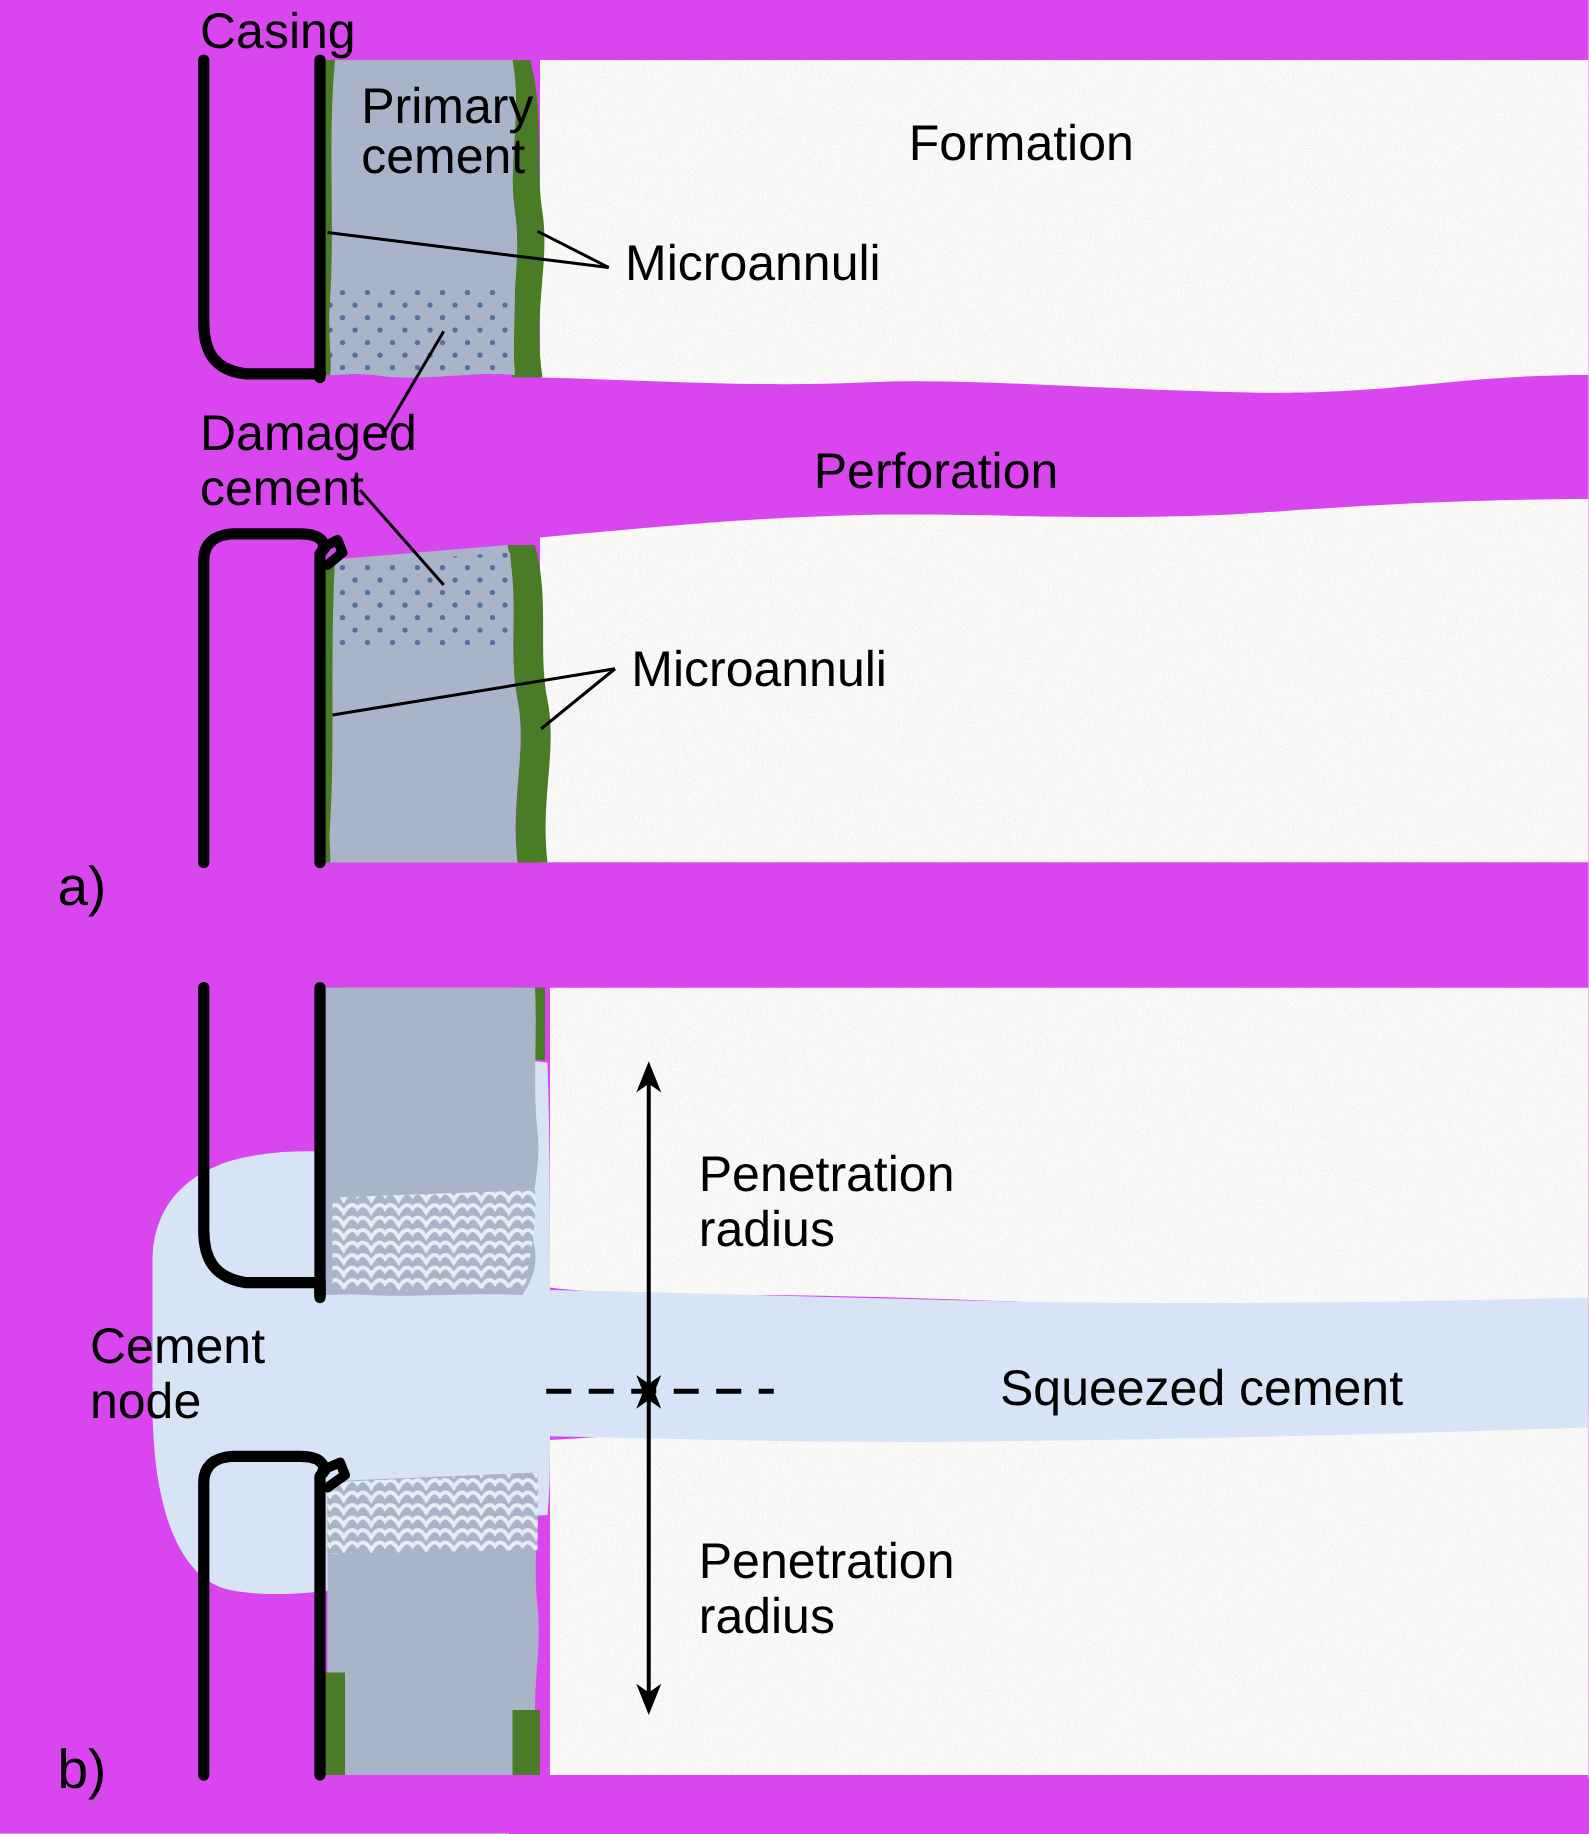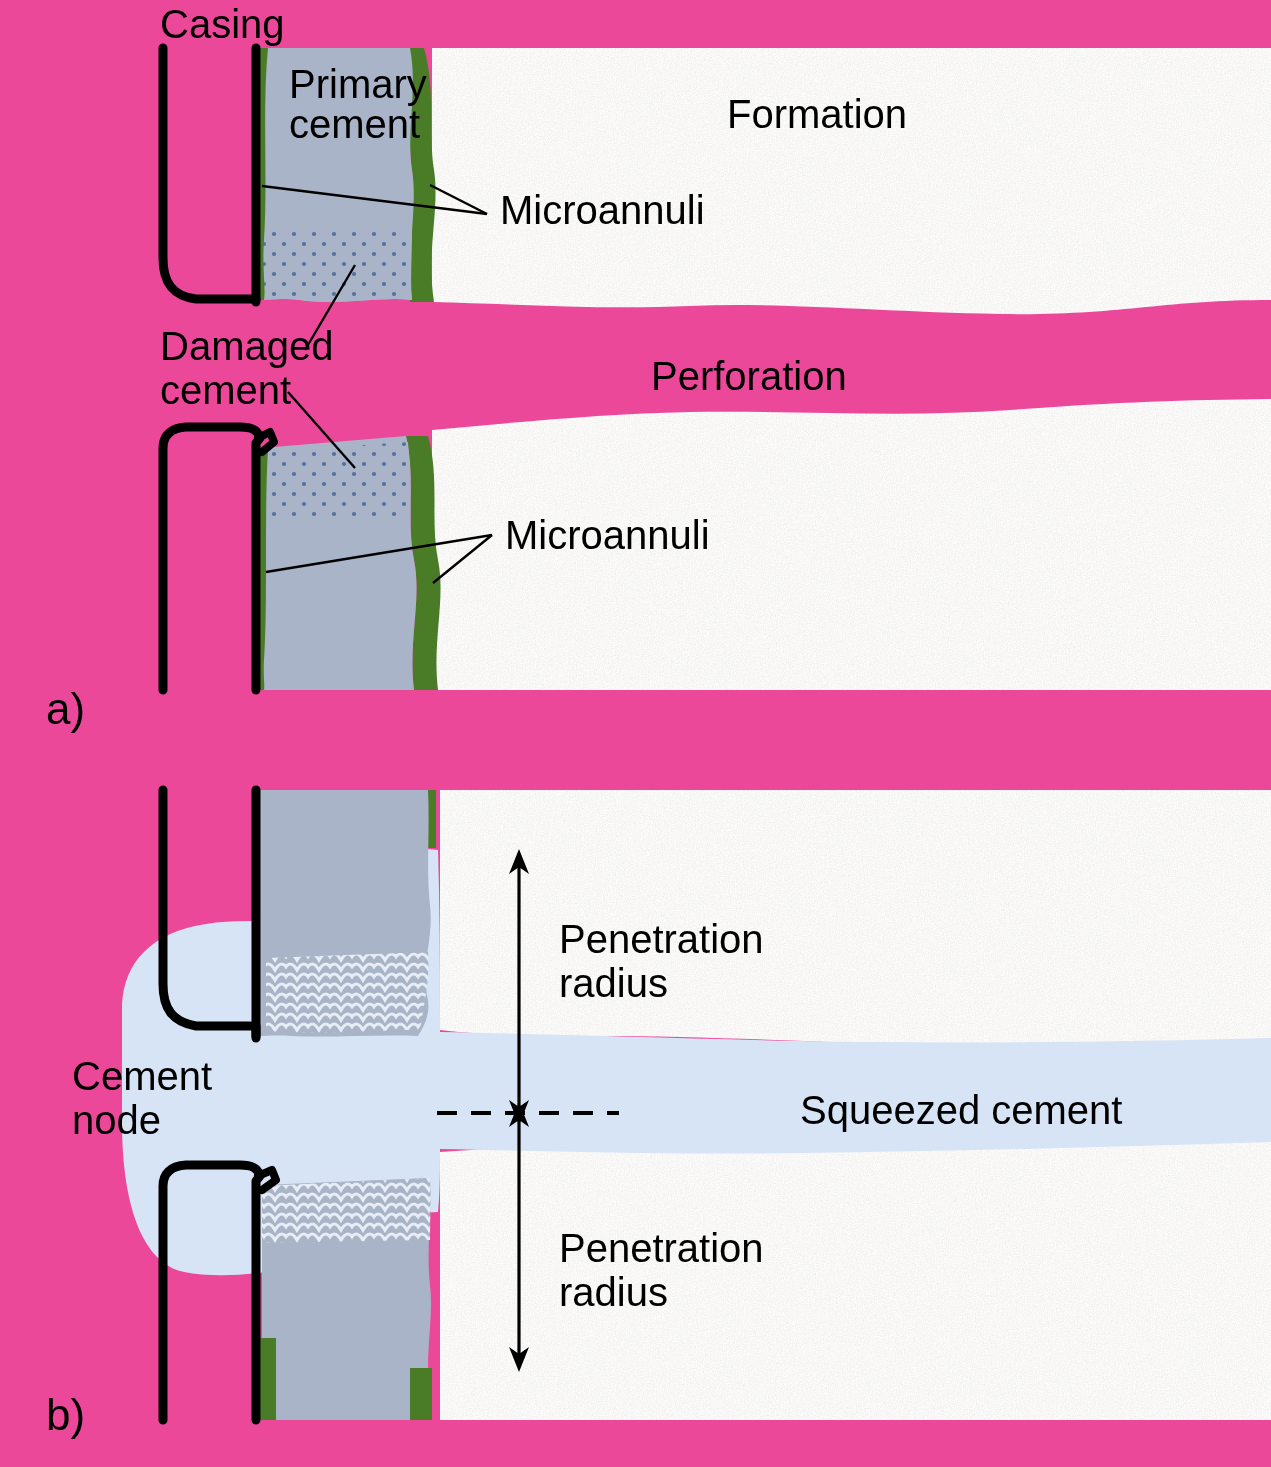--- a/index.html
+++ b/index.html
@@ -1,17 +1,17 @@
 <!DOCTYPE html>
 <html><head>
 <meta charset="utf-8">
 <style>
   html,body{margin:0;padding:0;background:#ffffff;}
   body{width:1271px;height:1467px;font-family:"Liberation Sans",sans-serif;overflow:hidden;}
-  #stage{position:relative;width:1271px;height:1467px;background:#ec4899;}
+  #stage{position:relative;width:1271px;height:1467px;background:#d946ef;}
   svg.figure{position:absolute;left:0;top:0;width:1271px;height:1467px;}
   .lbl-big{font-family:"Liberation Sans",sans-serif;fill:#000;font-size:40px;}
   .lbl-panel{font-family:"Liberation Sans",sans-serif;fill:#000;font-size:44px;}
 </style>
 </head>
 <body>
 
 <div id="stage">
   <svg class="figure" viewBox="0 0 1271 1467" xmlns="http://www.w3.org/2000/svg">
 

